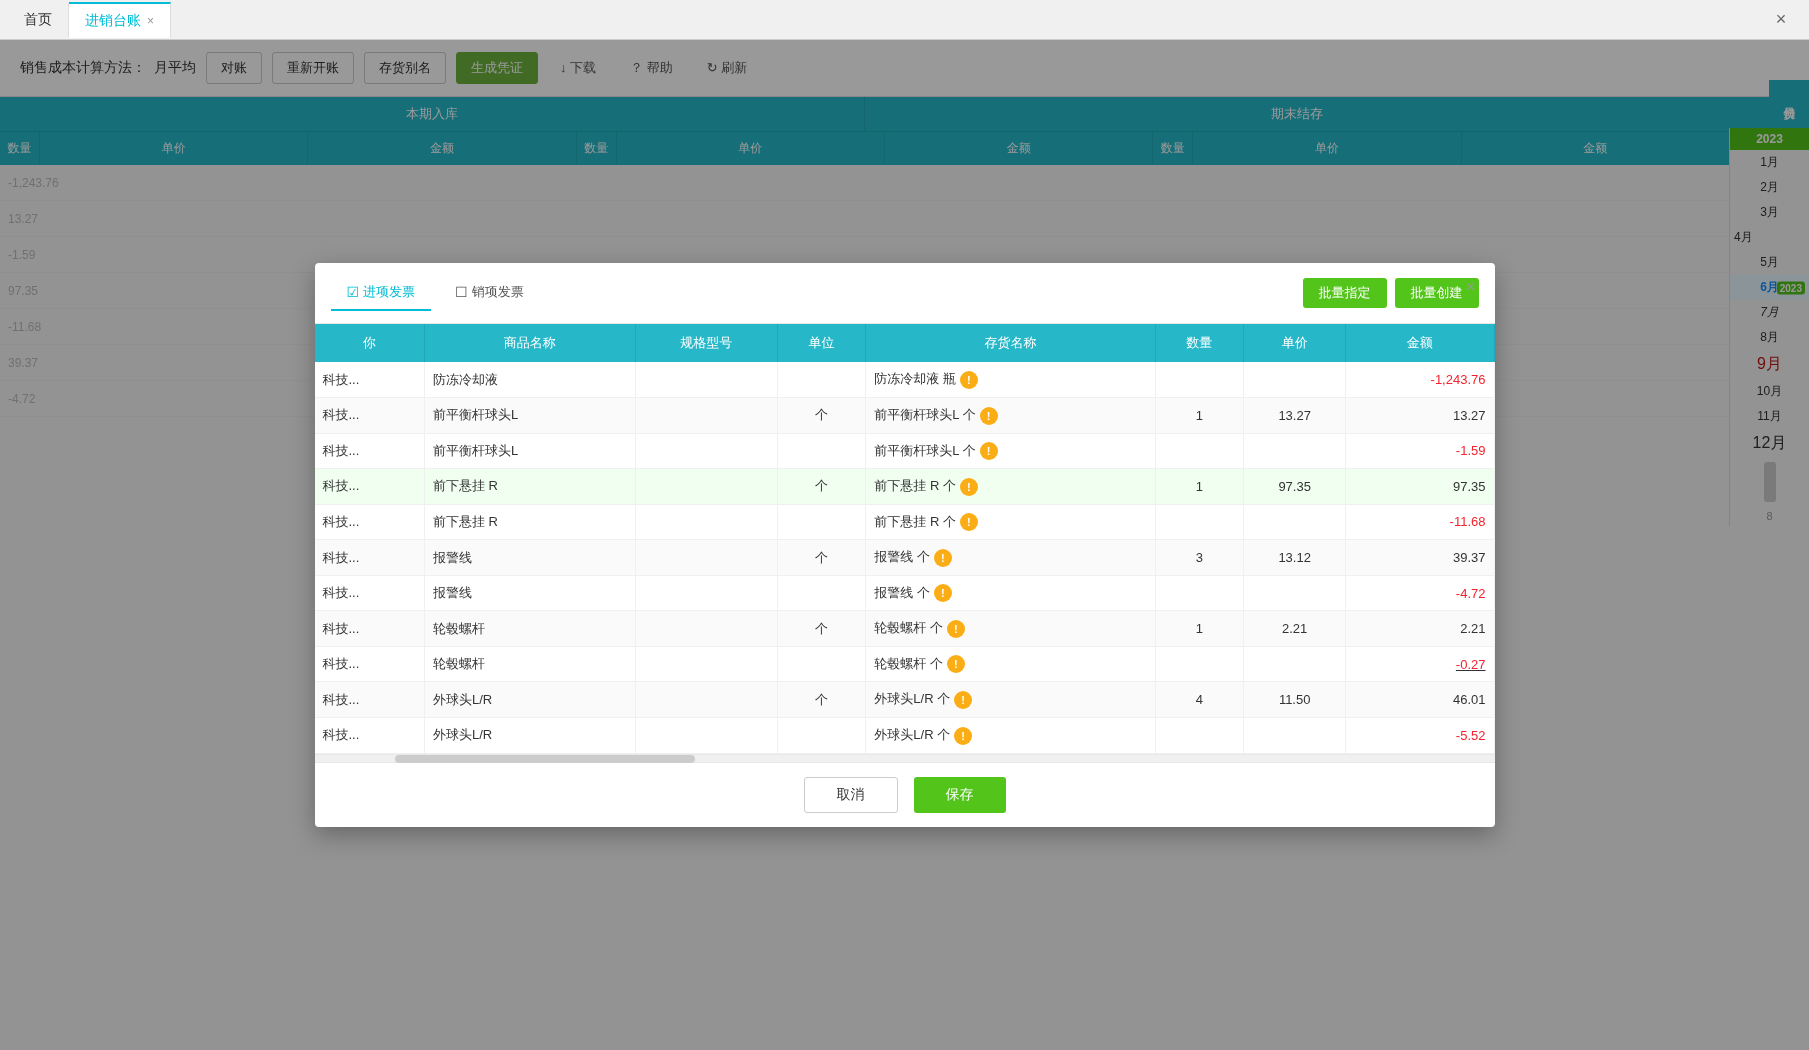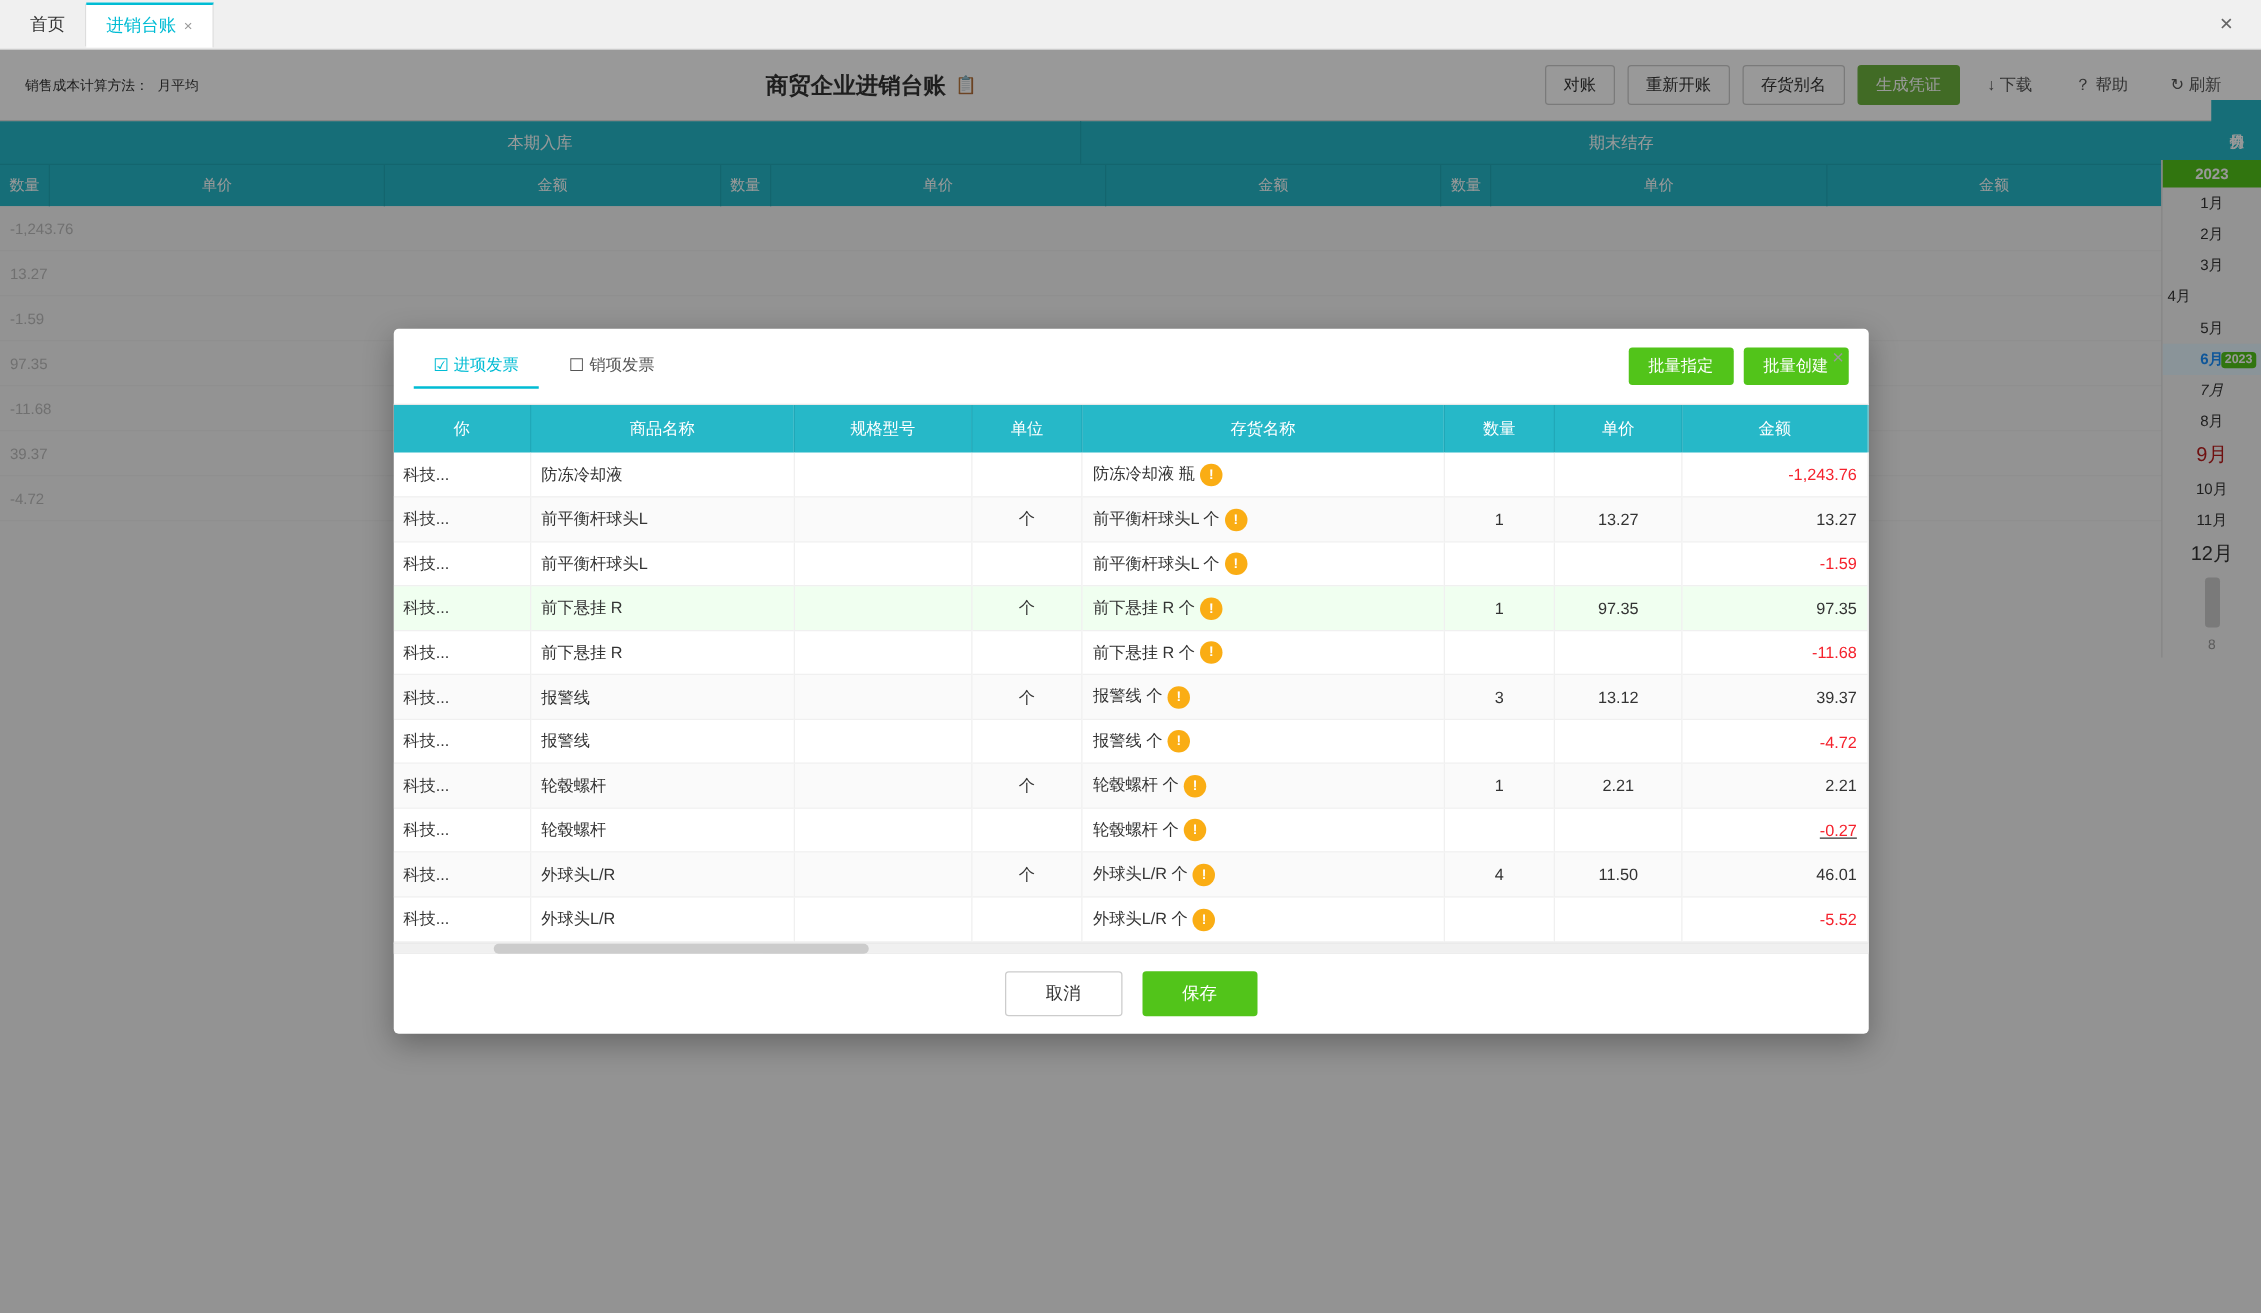--- a/index.html
+++ b/index.html
@@ -27,21 +27,21 @@
     
     .main-content {
       background: #f5f5f5; height: calc(1050px - 40px); position: relative;
     }
 
     
     .toolbar {
       display: flex; align-items: center; padding: 12px 20px; background: #fff;
       border-bottom: 1px solid #e0e0e0; gap: 10px;
     }
-    .cost-method { font-size: 11px; color: #555; }
+    .cost-method { font-size: 14px; color: #555; }
     .cost-method span { color: #333; font-weight: 500; }
     .page-title {
       flex: 1; text-align: center; font-size: 18px; font-weight: 600; color: #333;
       display: flex; align-items: center; justify-content: center; gap: 8px;
     }
     .toolbar-btn {
       padding: 6px 14px; border: 1px solid #ccc; background: #fff;
       border-radius: 3px; cursor: pointer; font-size: 13px; color: #333;
     }
     .toolbar-btn.green { background: #6db33f; color: #fff; border-color: #6db33f; }
@@ -156,24 +156,20 @@
   <div class="win-close">×</div>
 </div>
 
 <div class="main-content">
 
   <div class="toolbar">
     <span class="cost-method">
       <span>销售成本计算方法：</span>
       <span style="margin-left:4px;">月平均</span>
     </span>
-    <div class="page-title">
-      <span>商贸企业进销台账</span>
-      <span style="font-size:14px;color:#999;">📋</span>
-    </div>
     <button class="toolbar-btn">对账</button>
     <button class="toolbar-btn">重新开账</button>
     <button class="toolbar-btn">存货别名</button>
     <button class="toolbar-btn green">生成凭证</button>
     <button class="toolbar-icon-btn">↓ 下载</button>
     <button class="toolbar-icon-btn">？ 帮助</button>
     <button class="toolbar-icon-btn">↻ 刷新</button>
   </div>
 
   <div style="display:flex; background:#26b8c8; color:#fff; border-bottom:1px solid #20a8b8; padding-right:80px;">

